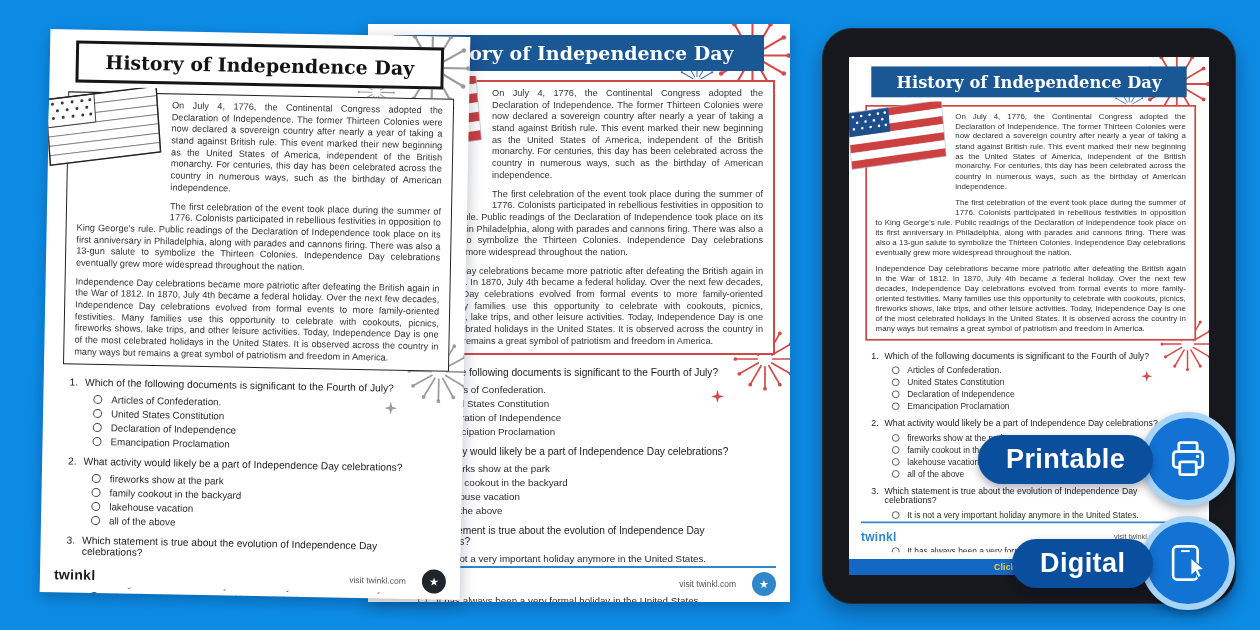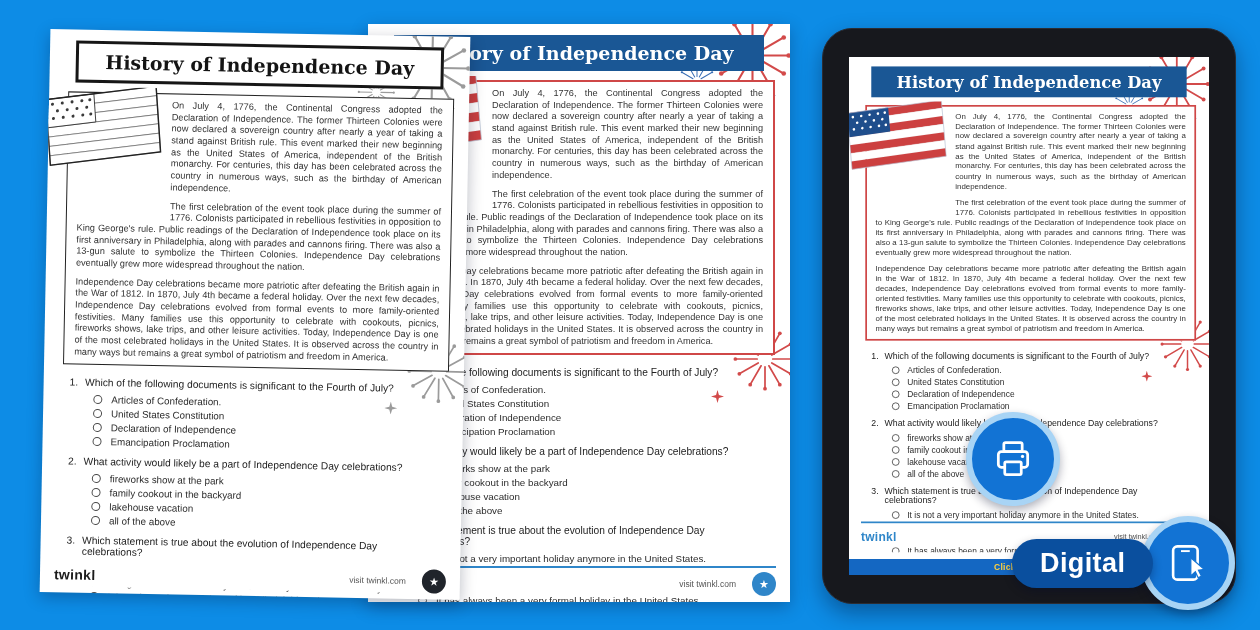--- a/index.html
+++ b/index.html
@@ -616,20 +616,21 @@
   </div>
 </div>
       </div>
       <div class="screen-bottom-bar">
         <span>Click Here for ...</span>
       </div>
     </div>
   </div>
 
   <div id="badge-printable" class="badge">
+    <div class="badge-pill">Printable</div>
     <div class="badge-circle">
       <svg viewBox="0 0 24 24" width="44" height="44">
         <g stroke="#fff" stroke-width="1.5" stroke-linejoin="round">
           <rect x="7" y="3" width="10" height="5" rx="1" fill="#1273d4"></rect>
           <rect x="4" y="8" width="16" height="8.5" rx="1.6" fill="#1273d4"></rect>
           <rect x="7.5" y="13.5" width="9" height="7" rx="0.8" fill="#1273d4"></rect>
           <circle cx="17.2" cy="10.6" r="0.9" fill="#fff" stroke="none"></circle>
         </g>
       </svg>
     </div>

